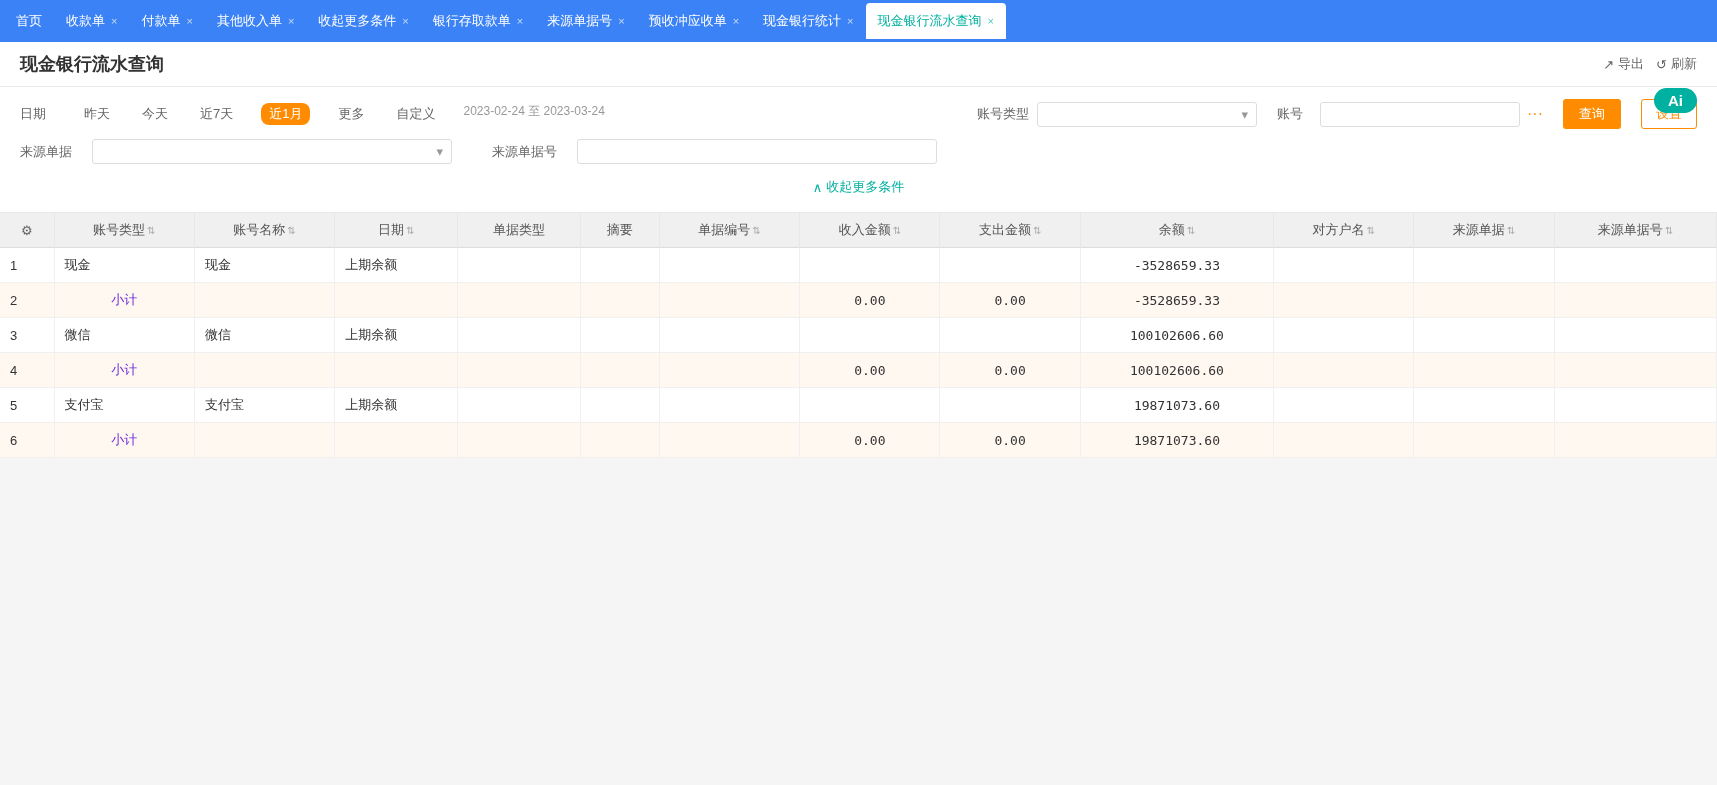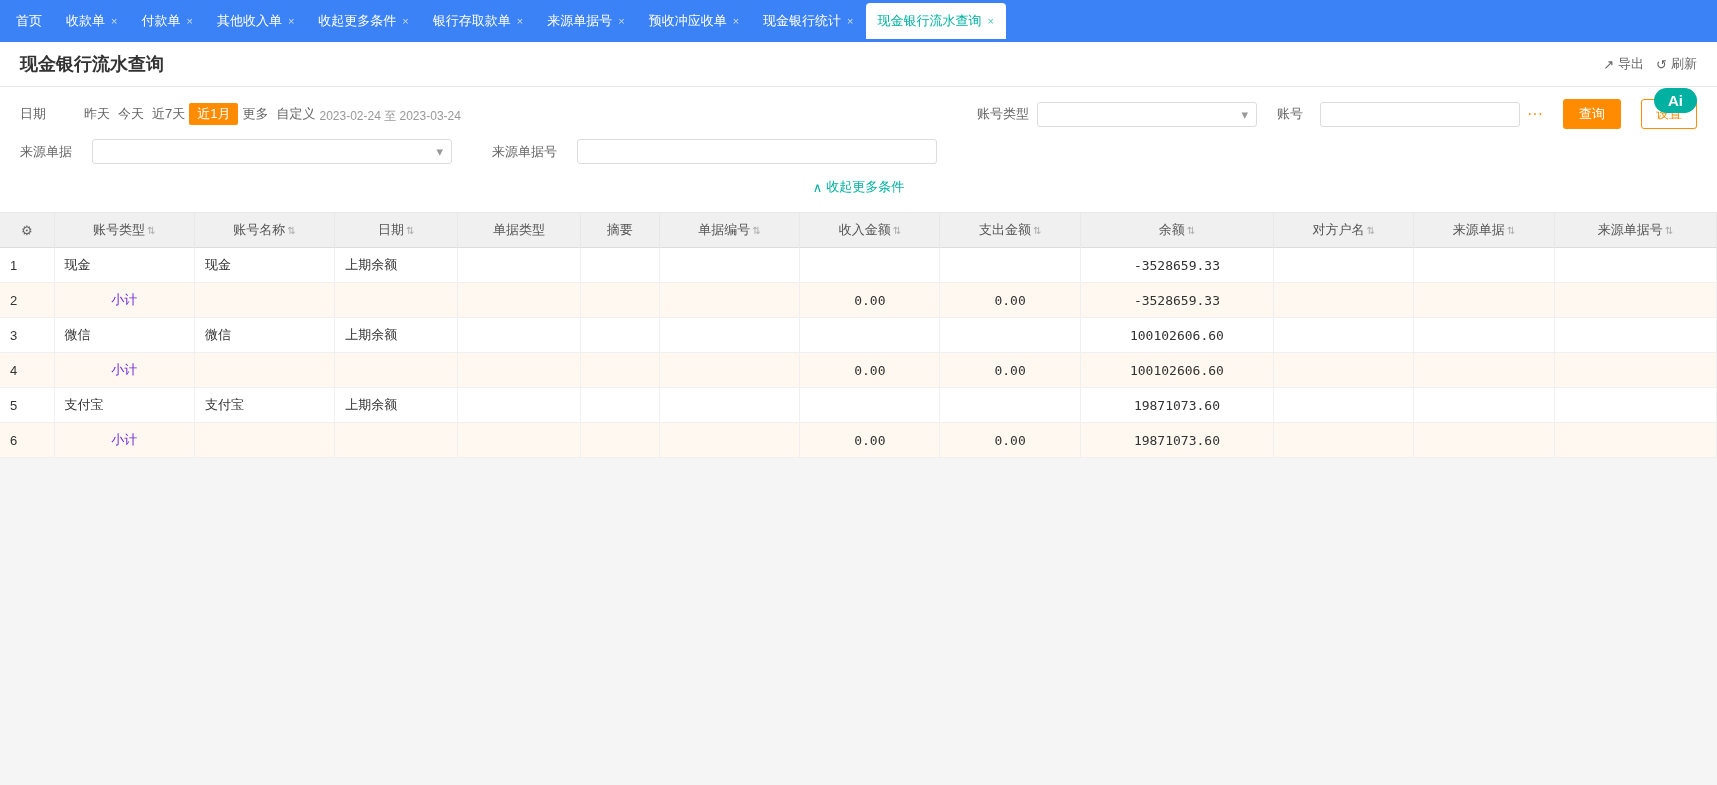--- a/index.html
+++ b/index.html
@@ -77,34 +77,34 @@
       flex-wrap: wrap;
     }
     .filter-label {
       color: #666;
       font-size: 13px;
       white-space: nowrap;
       min-width: 40px;
     }
     .date-options {
       display: flex;
-      align-items: flex-end;
-      gap: 0;
+      align-items: flex-start;
+      gap: 24px;
     }
     .date-btn {
       color: #666;
       cursor: pointer;
       font-size: 13px;
       padding: 2px 4px;
       border-radius: 3px;
     }
     .date-btn.active {
       background: #ff8c00;
       color: #fff;
-      border-radius: 2px;
+      border-radius: 8px;
       padding: 2px 8px;
     }
     .date-range {
       color: #999;
       font-size: 12px;
     }
     .filter-select {
       display: flex;
       align-items: center;
       gap: 4px;

